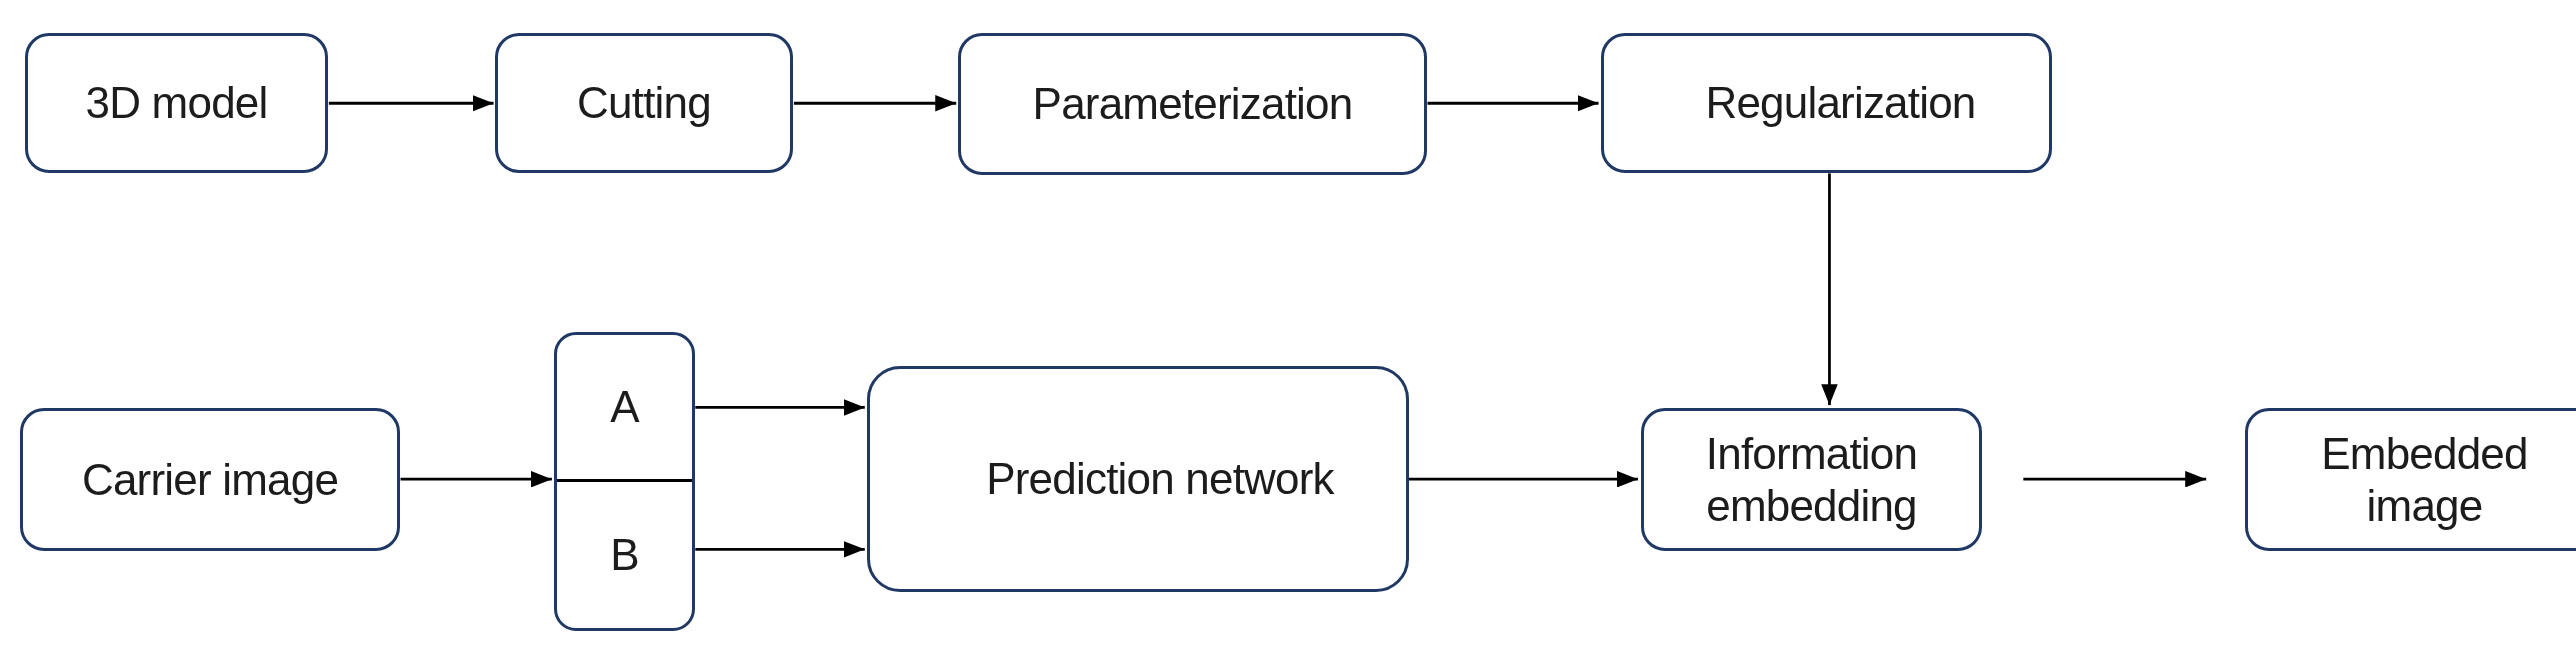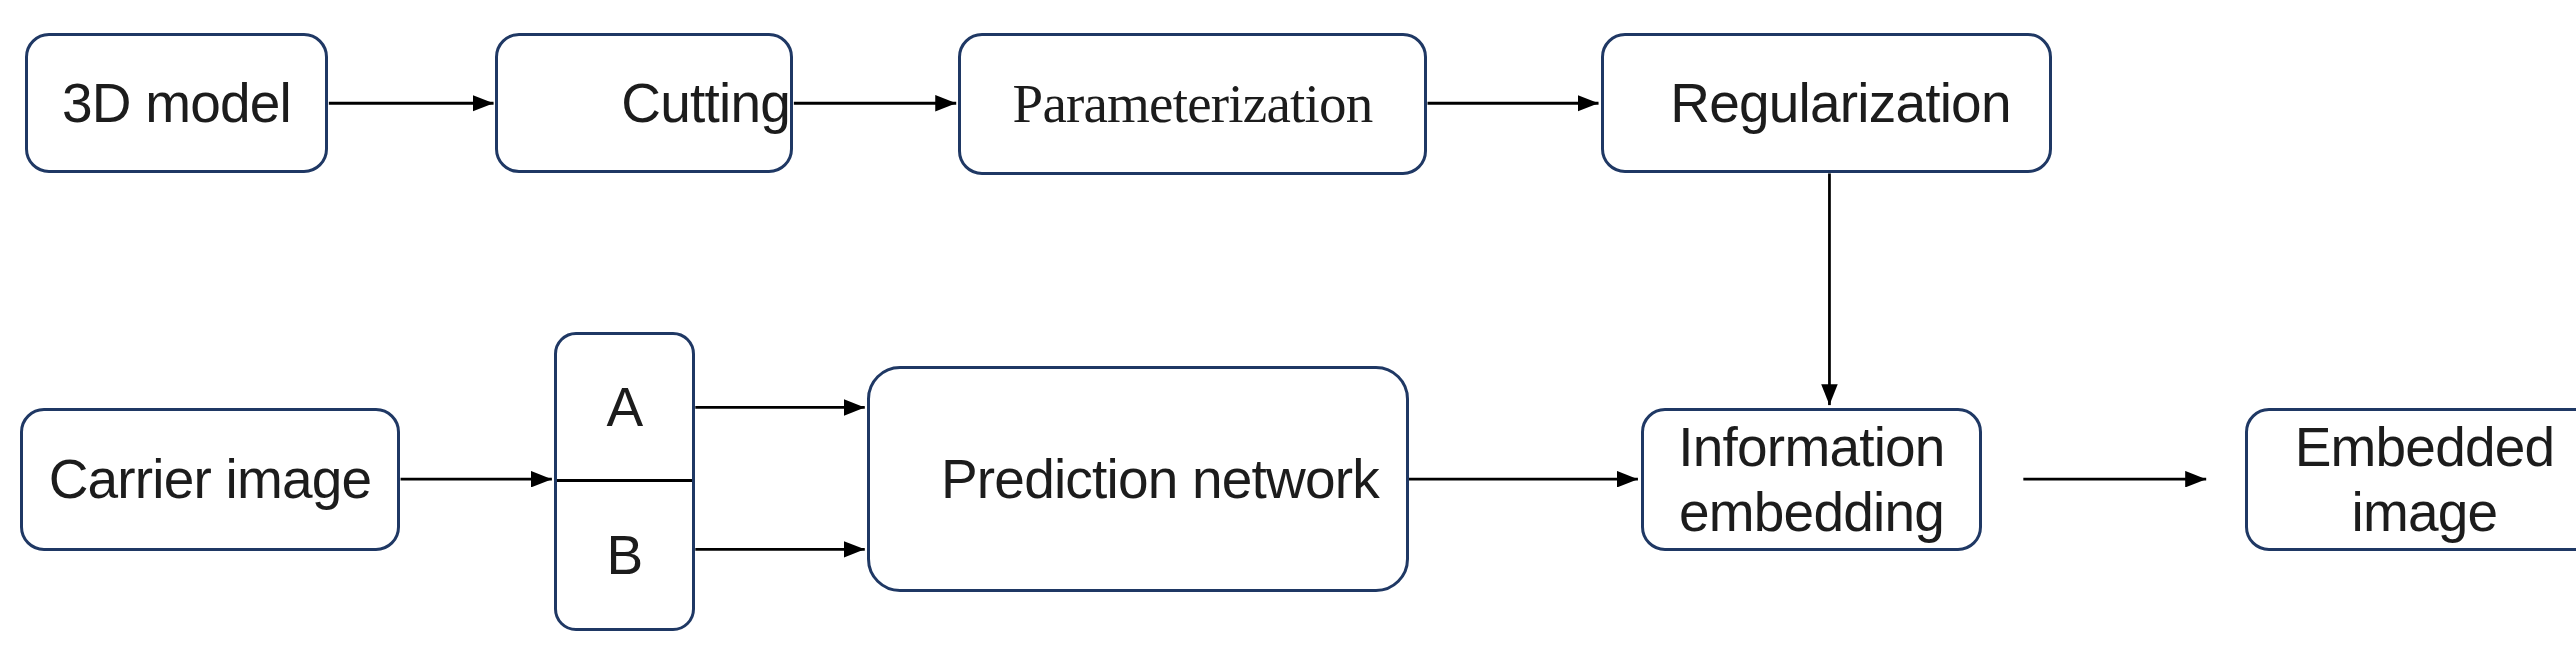--- a/index.html
+++ b/index.html
@@ -13,27 +13,27 @@
        font-family:"Liberation Sans", sans-serif;}
   .canvas{position:relative;width:2576px;height:651px;background:var(--bg);}
   .edges{position:absolute;left:0;top:0;width:2576px;height:651px;z-index:1;}
   .node{
     position:absolute;z-index:2;box-sizing:border-box;
     background:var(--bg);
     border:3.2px solid var(--border);
     border-radius:24px;
     display:flex;align-items:center;justify-content:center;
     text-align:center;
-    font-size:55px;line-height:1.18;letter-spacing:-0.8px;color:var(--text);
+    font-size:44px;line-height:1.18;letter-spacing:-0.8px;color:var(--text);
   }
   .nowrap{white-space:nowrap;}
   
   .n-model3d{left:25px;top:33px;width:303px;height:140px;}
-  .n-cutting{left:495px;top:33px;width:298px;height:140px;justify-content:flex-end;}
-  .n-parameterization{left:958px;top:33px;width:469px;height:142px;font-family:Liberation Serif, serif;}
+  .n-cutting{left:495px;top:33px;width:298px;height:140px;}
+  .n-parameterization{left:958px;top:33px;width:469px;height:142px;}
   .n-regularization{left:1601px;top:33px;width:451px;height:140px;padding-left:28px;}
   
   .n-carrier{left:20px;top:408px;width:380px;height:143px;}
   .n-ab{left:554px;top:332px;width:141px;height:299px;
         flex-direction:column;align-items:stretch;justify-content:flex-start;
         padding:0;border-radius:22px;}
   .ab-cell{display:flex;align-items:center;justify-content:center;}
   .ab-cell.a{height:144px;}
   .ab-divider{height:3.2px;background:var(--arrow);width:100%;}
   .ab-cell.b{flex:1;}

